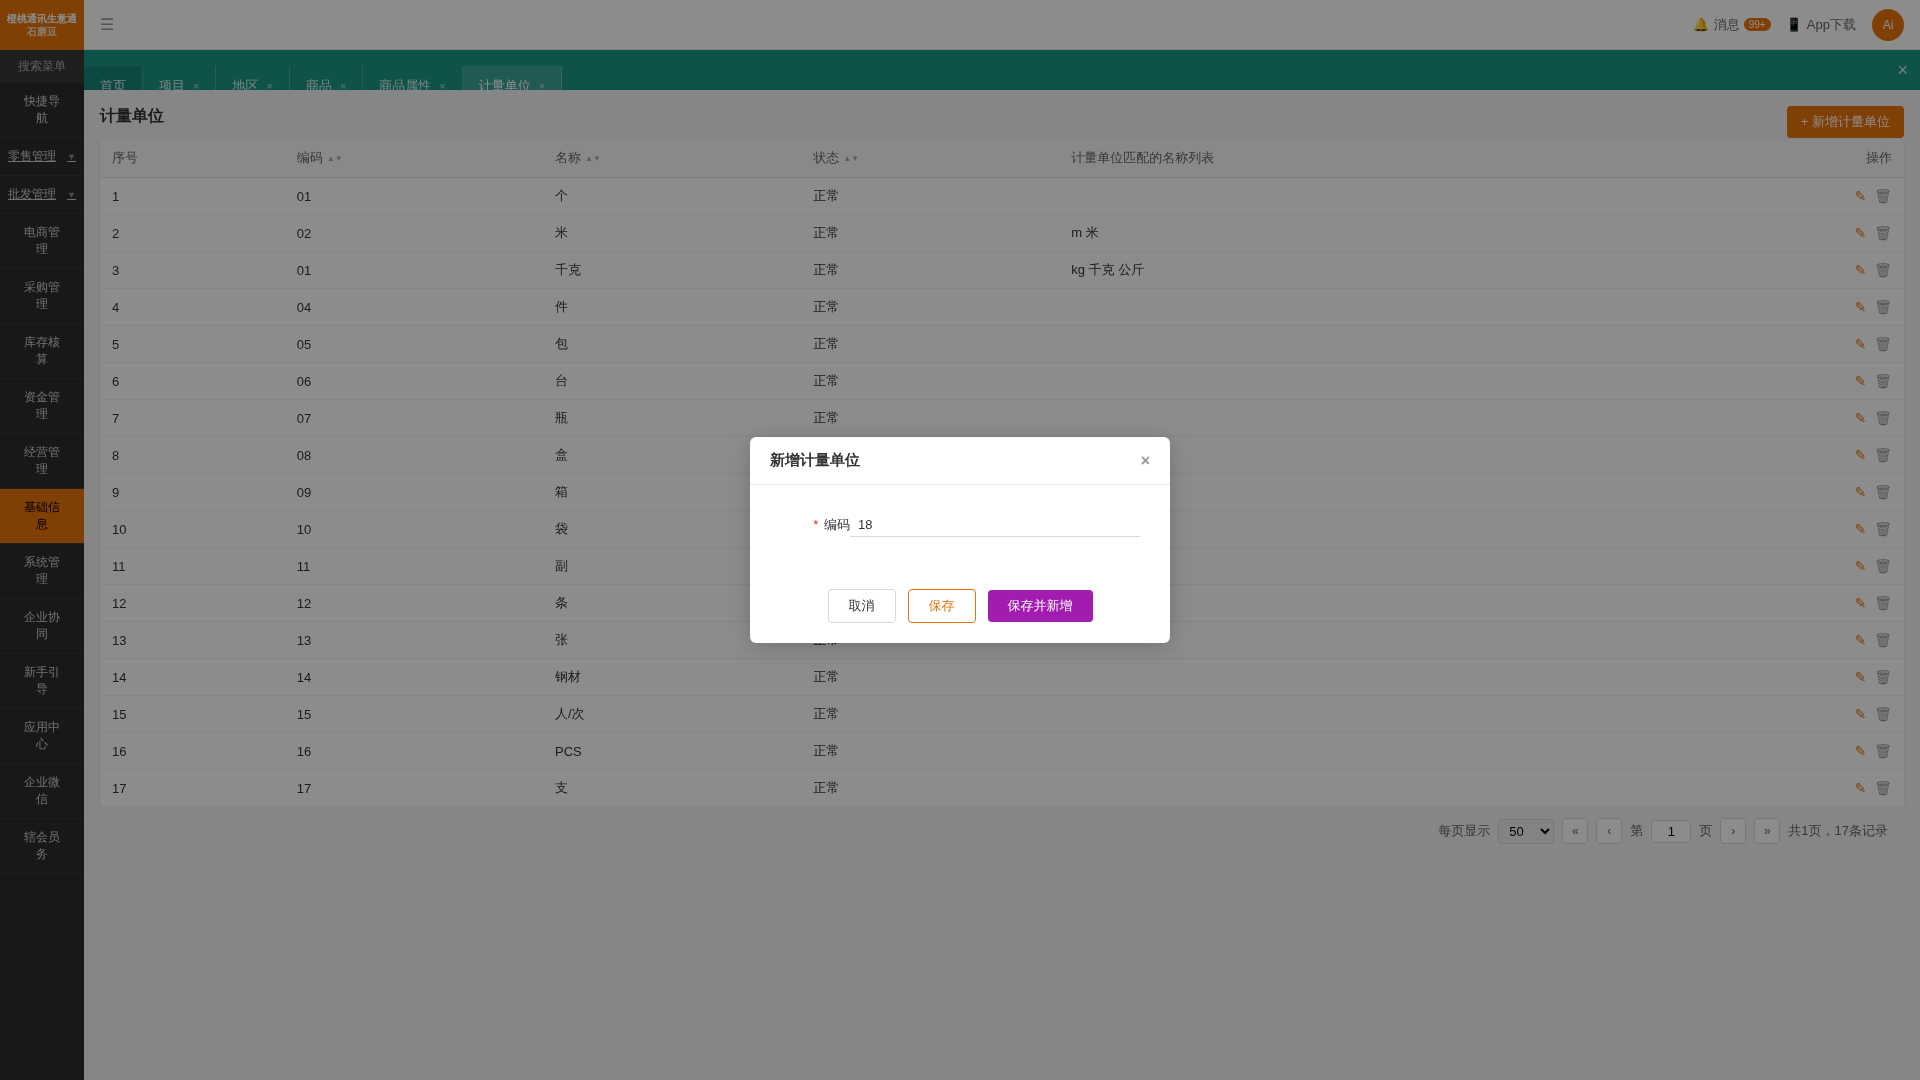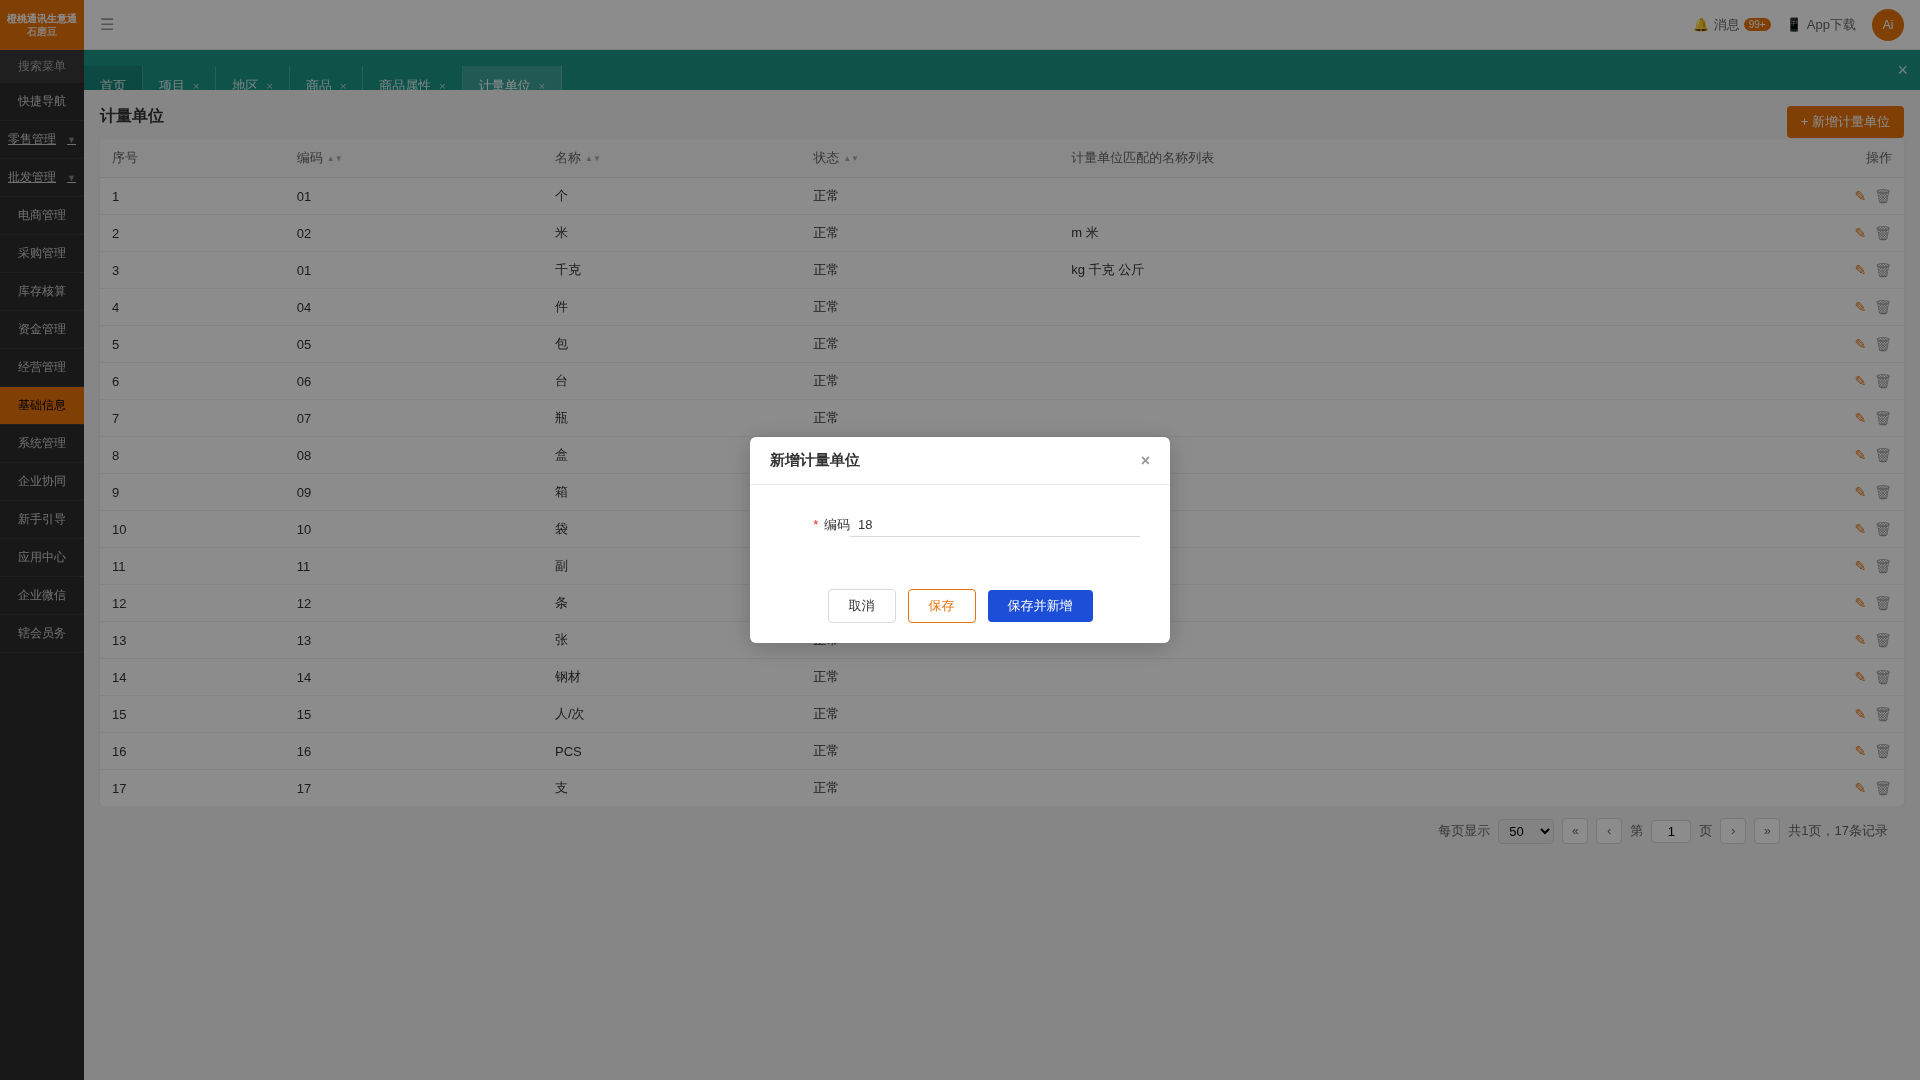--- a/index.html
+++ b/index.html
@@ -31,21 +31,21 @@
       width: 100%;
       padding: 8px 6px;
       background: #3a3a3a;
       color: #aaa;
       text-align: center;
       font-size: 12px;
       cursor: pointer;
     }
     .sidebar-nav-item {
       width: 100%;
-      padding: 10px 4px;
+      padding: 10px 21px;
       text-align: center;
       color: #ccc;
       font-size: 12px;
       cursor: pointer;
       border-bottom: 1px solid #3a3a3a;
     }
     .sidebar-nav-item.active { background: #e8730a; color: #000000; }
     .sidebar-nav-item.has-arrow { display: flex; align-items: center; justify-content: space-between; padding: 10px 8px; text-decoration: underline; }
     .sidebar-nav-item .arrow { font-size: 9px; color: #888; }
 
@@ -275,21 +275,21 @@
       padding: 7px 20px;
       border: 1px solid #e8730a;
       background: white;
       border-radius: 4px;
       cursor: pointer;
       font-size: 13px;
       color: #e8730a;
     }
     .btn-save-new {
       padding: 7px 20px;
-      background: #1d4ed8;
+      background: #a21caf;
       border: none;
       border-radius: 4px;
       cursor: pointer;
       font-size: 13px;
       color: white;
     }
   </style>
 </head>
 <body>
 

